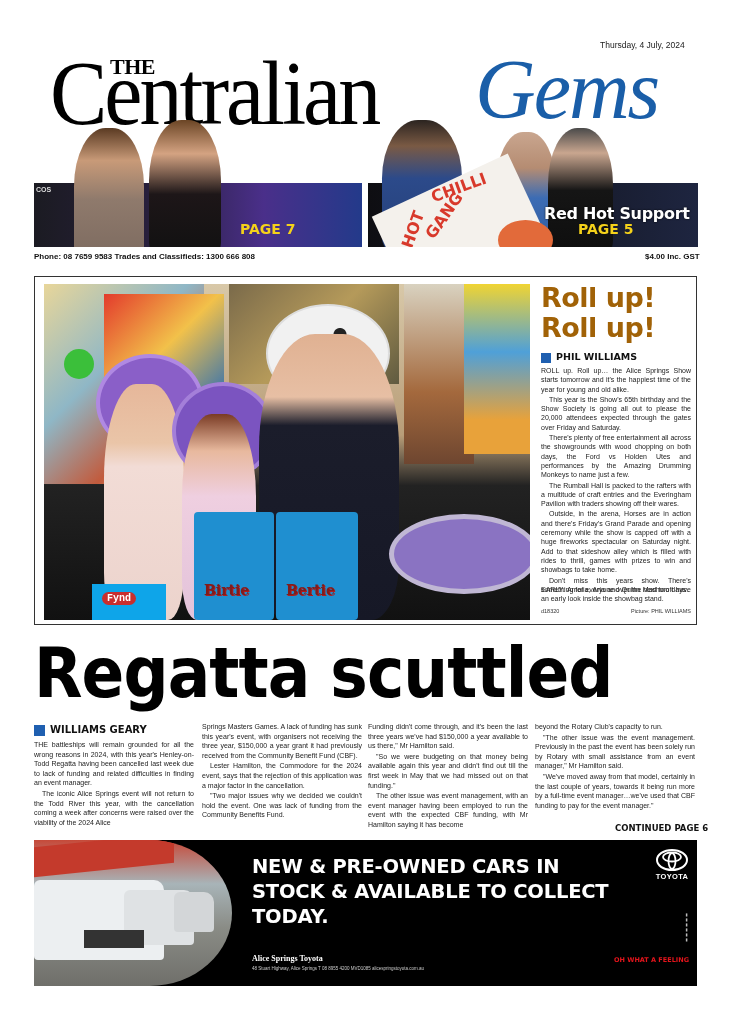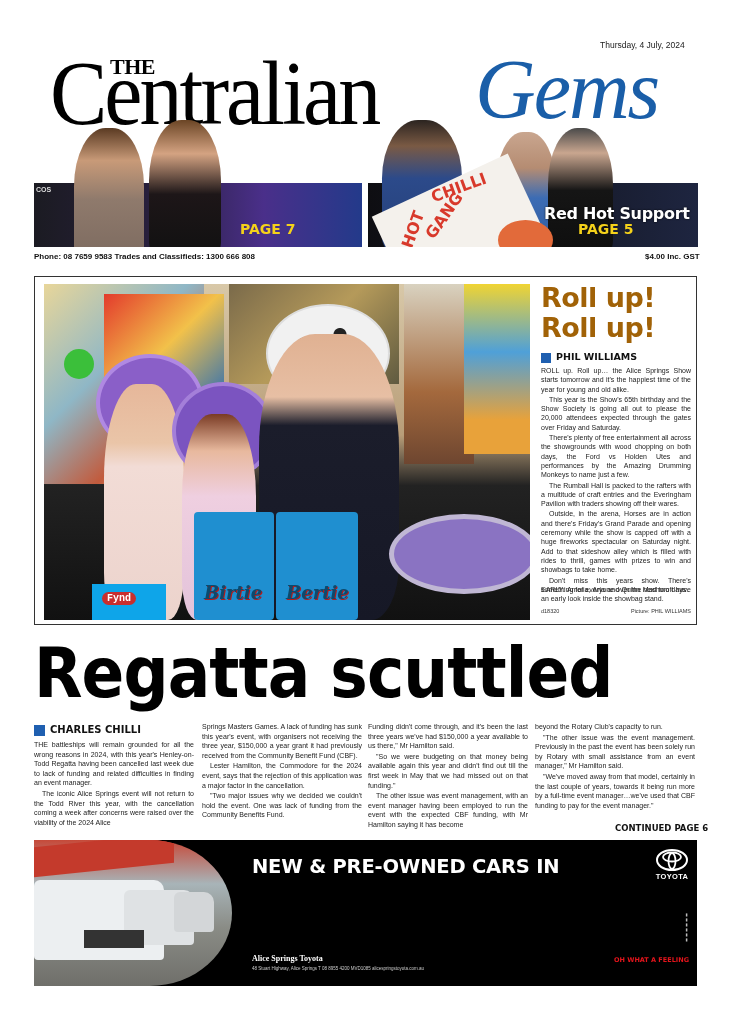--- a/index.html
+++ b/index.html
@@ -28,21 +28,21 @@
   .contact { position: absolute; left: 34px; top: 252px; font-size: 8px; font-weight: bold; color: #111; }
   .price { position: absolute; left: 645px; top: 252px; font-size: 8px; font-weight: bold; color: #111; }
 
   .main-box { position: absolute; left: 34px; top: 276px; width: 663px; height: 349px; border: 1px solid #333; box-sizing: border-box; }
   .photo { position: absolute; left: 9px; top: 7px; width: 486px; height: 336px; overflow: hidden; background: #b9a58a; }
   .photo .wall { position: absolute; inset: 0; background: linear-gradient(180deg, #d8c8a8 0%, #b89d78 45%, #222 60%, #111 100%); }
   .art { position: absolute; }
   .hat { position: absolute; border-radius: 50%; }
   .kid { position: absolute; border-radius: 40% 40% 20% 20%; }
   .bag { position: absolute; background: #1f8fd0; border-radius: 4px; }
-  .bag-label { position: absolute; font-family: "DejaVu Serif", serif; font-weight: bold; font-style: italic; color: #0c4a6e; font-size: 18px; text-shadow: 1px 1px 0 #b31b1b; }
+  .bag-label { position: absolute; font-family: "DejaVu Serif", serif; font-weight: bold; color: #7f1d1d; font-size: 14px; text-shadow: 1px 1px 0 #b31b1b; }
   .fynd { position: absolute; left: 48px; top: 300px; width: 74px; height: 40px; background: #0ea5e9; font-family: Liberation Mono, monospace; }
   .fynd span { position: absolute; left: 10px; top: 8px; color: #fff; font-size: 10px; font-weight: bold; background: #c92e2e; border-radius: 10px; padding: 1px 5px; }
 
   .roll-head { position: absolute; left: 506px; top: 6px; width: 150px; font-family: "DejaVu Sans", sans-serif; font-weight: bold; font-size: 27px; line-height: 30px; letter-spacing: -0.5px; color: #a16207; }
   .byline { position: absolute; font-family: "DejaVu Sans", sans-serif; font-weight: bold; color: #111; }
   .byline .sq { display: inline-block; background: #1f5fb0; vertical-align: middle; margin-right: 5px; }
   .roll-byline { left: 506px; top: 74px; font-size: 9.5px; }
   .roll-byline .sq { width: 10px; height: 10px; }
   .roll-body { position: absolute; left: 506px; top: 89px; width: 150px; font-size: 7px; line-height: 9.3px; text-align: justify; color: #222; }
   .roll-body p { margin: 0 0 1px 0; text-indent: 8px; }
@@ -156,21 +156,21 @@
   <div class="caption">EARLY: Amelia, Aria and Quinn Mashcroft have an early look inside the showbag stand.</div>
   <div class="caption-meta">
     <span>d18320</span>
     <span class="credit">Picture: PHIL WILLIAMS</span>
   </div>
 </div>
 
 <div class="headline">Regatta scuttled</div>
 
 <div class="byline reg-byline">
-  <span class="sq"></span><span>CHARLES CHILLI</span>
+  <span class="sq"></span><span>WILLIAMS GEARY</span>
 </div>
 
 <div class="col col1">
   <p class="noindent">THE battleships will remain grounded for all the wrong reasons in 2024, with this year's Henley-on-Todd Regatta having been cancelled last week due to lack of funding and related difficulties in finding an event manager.</p>
   <p>The iconic Alice Springs event will not return to the Todd River this year, with the cancellation coming a week after concerns were raised over the viability of the 2024 Alice</p>
 </div>
 <div class="col col2">
   <p class="noindent">Springs Masters Games. A lack of funding has sunk this year's event, with organisers not receiving the three year, $150,000 a year grant it had previously received from the Community Benefit Fund (CBF).</p>
   <p>Lester Hamilton, the Commodore for the 2024 event, says that the rejection of this application was a major factor in the cancellation.</p>
   <p>"Two major issues why we decided we couldn't hold the event. One was lack of funding from the Community Benefits Fund.</p>
@@ -190,20 +190,22 @@
 <div class="ad">
   <div class="ad-photo">
     <div style="position:absolute; left:0; top:0; width:140px; height:30px; background:#c43a2c; transform:skewY(-6deg);"></div>
     <div class="car" style="left:0; top:40px; width:130px; height:80px;"></div>
     <div class="car" style="left:90px; top:50px; width:70px; height:55px; background:#dfe2e4;"></div>
     <div class="car" style="left:140px; top:52px; width:40px; height:40px; background:#d3d6d8;"></div>
     <div style="position:absolute; left:50px; top:90px; width:60px; height:18px; background:#333;"></div>
   </div>
   <div class="ad-head">
     <div>NEW &amp; PRE-OWNED CARS IN</div>
+    <div>STOCK &amp; AVAILABLE TO COLLECT</div>
+    <div>TODAY.</div>
   </div>
   <div class="ad-dealer">Alice Springs Toyota</div>
   <div class="ad-address">48 Stuart Highway, Alice Springs T 08 8955 4200 MVD1085 alicespringstoyota.com.au</div>
   <div class="ad-logo">
     <svg width="34" height="24" viewBox="0 0 34 24">
       <ellipse cx="17" cy="12" rx="15" ry="10" fill="none" stroke="#fff" stroke-width="2"></ellipse>
       <ellipse cx="17" cy="9" rx="9" ry="4.5" fill="none" stroke="#fff" stroke-width="1.8"></ellipse>
       <ellipse cx="17" cy="13" rx="3.5" ry="8" fill="none" stroke="#fff" stroke-width="1.8"></ellipse>
     </svg>
     <div class="ad-logo-text">TOYOTA</div>

